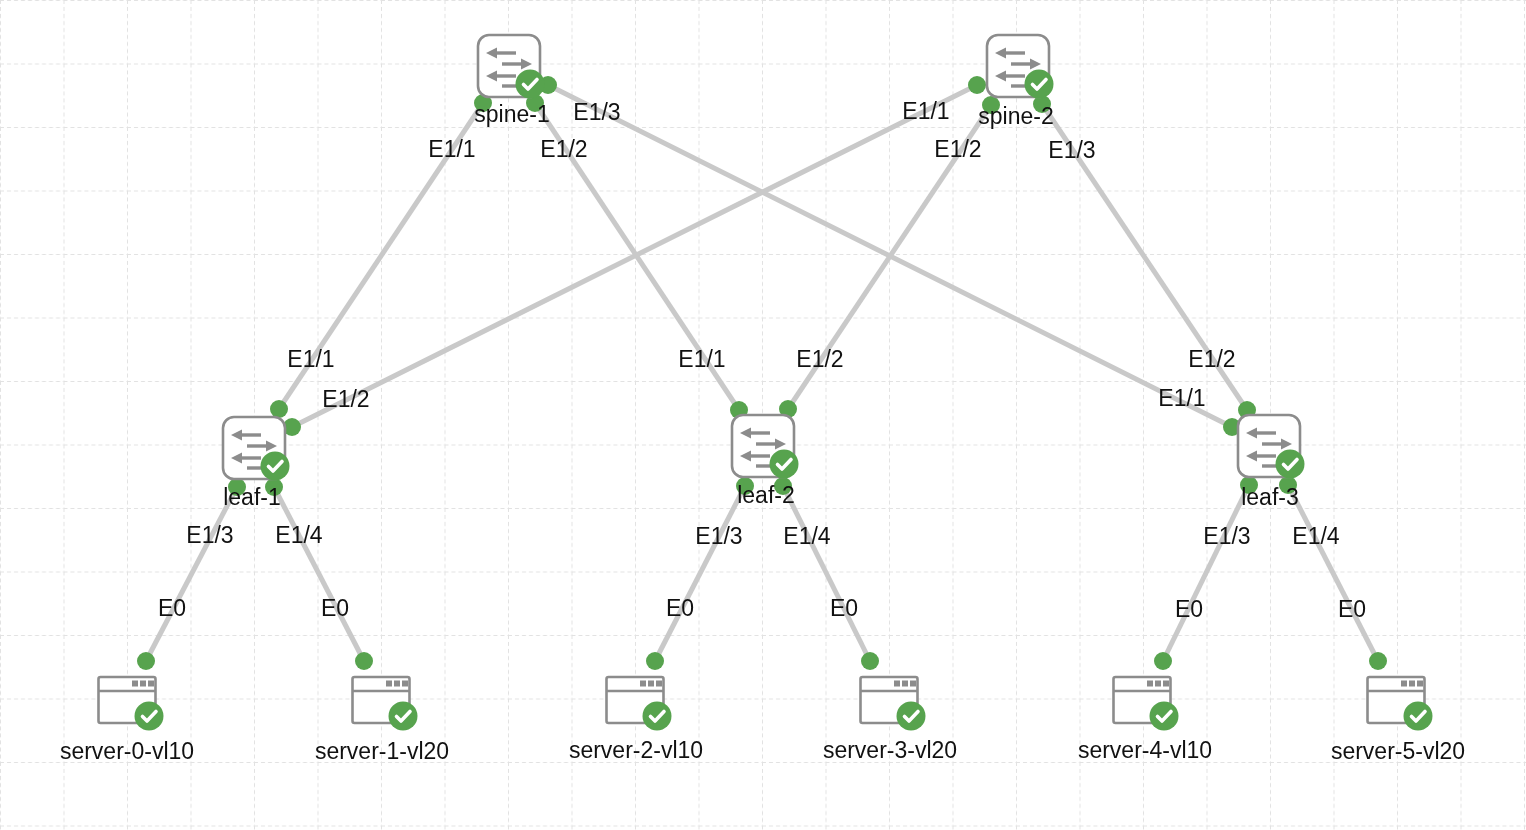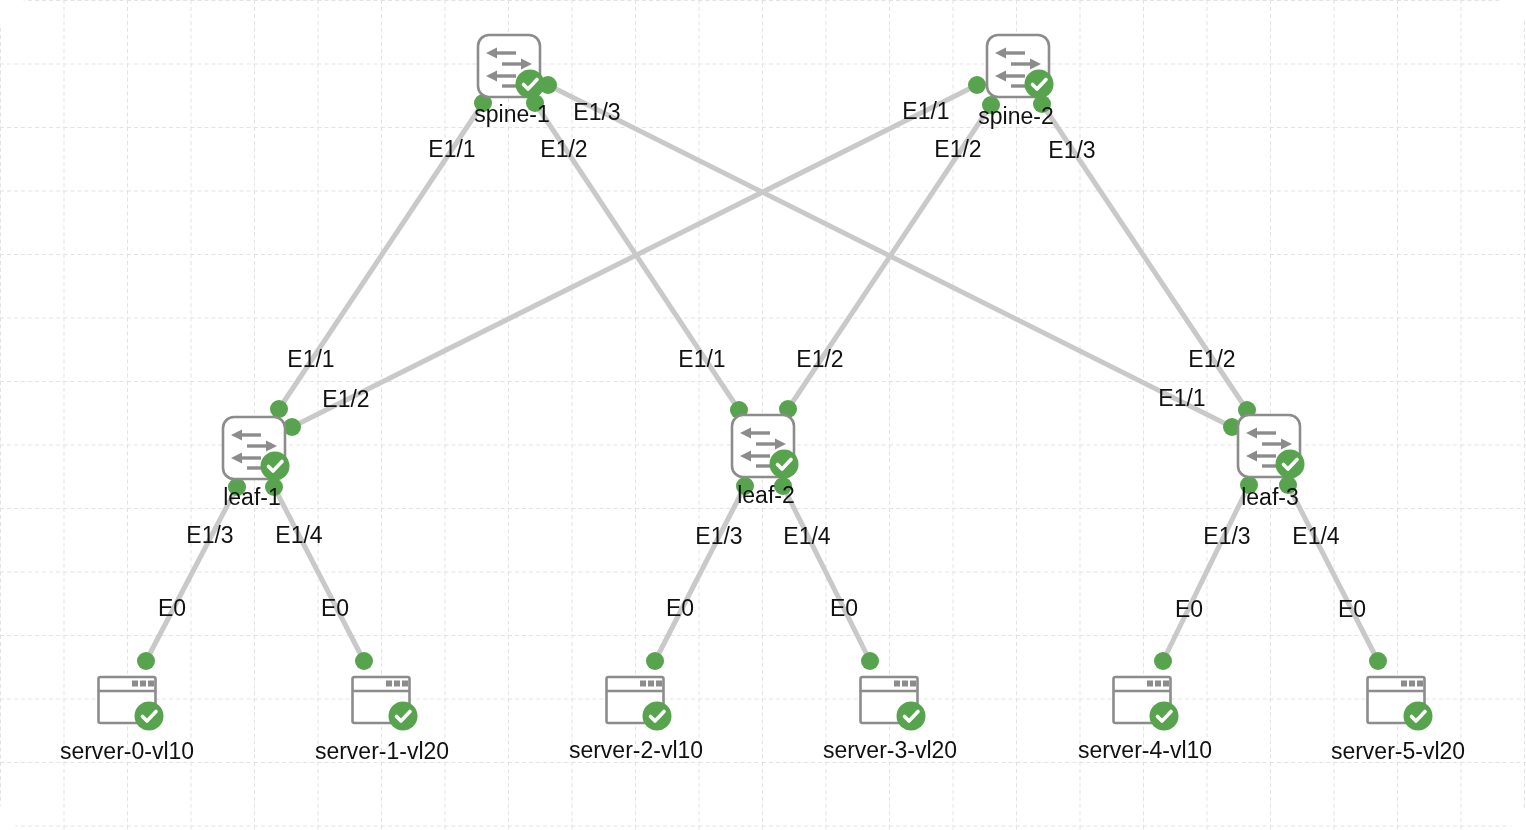--- a/index.html
+++ b/index.html
@@ -1,16 +1,16 @@
 <!DOCTYPE html>
 <html><head>
 <meta charset="utf-8">
 <style>
   html,body{margin:0;padding:0;background:#ffffff;}
-  .canvas{position:relative;width:1526px;height:830px;overflow:hidden;background:#ffffff;border-radius:30px;}
+  .canvas{position:relative;width:1526px;height:830px;overflow:hidden;background:#ffffff;}
   svg{display:block;}
   text{font-family:"Liberation Sans","DejaVu Sans",sans-serif;font-size:23px;fill:#111111;}
   text.node-label{fill:#111111;}
 </style>
 </head>
 <body>
 
 <div class="canvas">
   <svg id="topo" width="1526" height="830" viewBox="0 0 1526 830" xmlns="http://www.w3.org/2000/svg">
     <defs>

